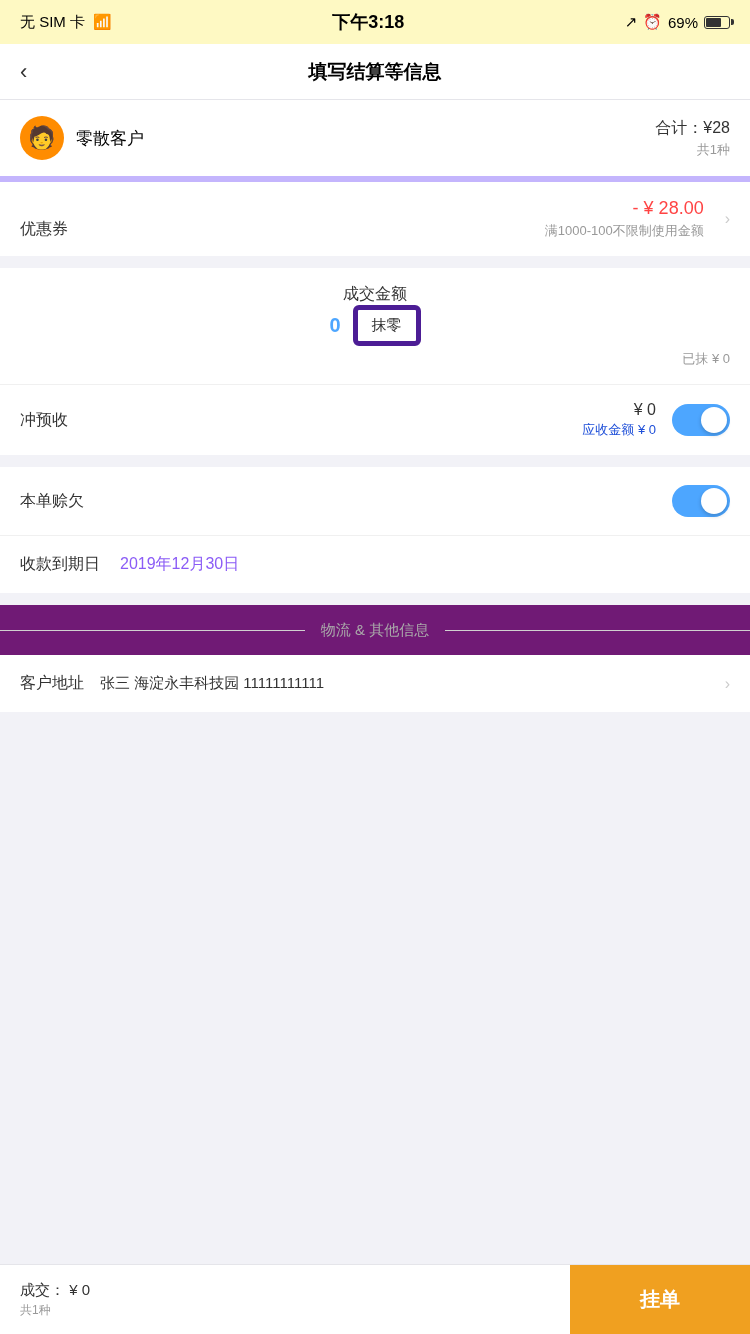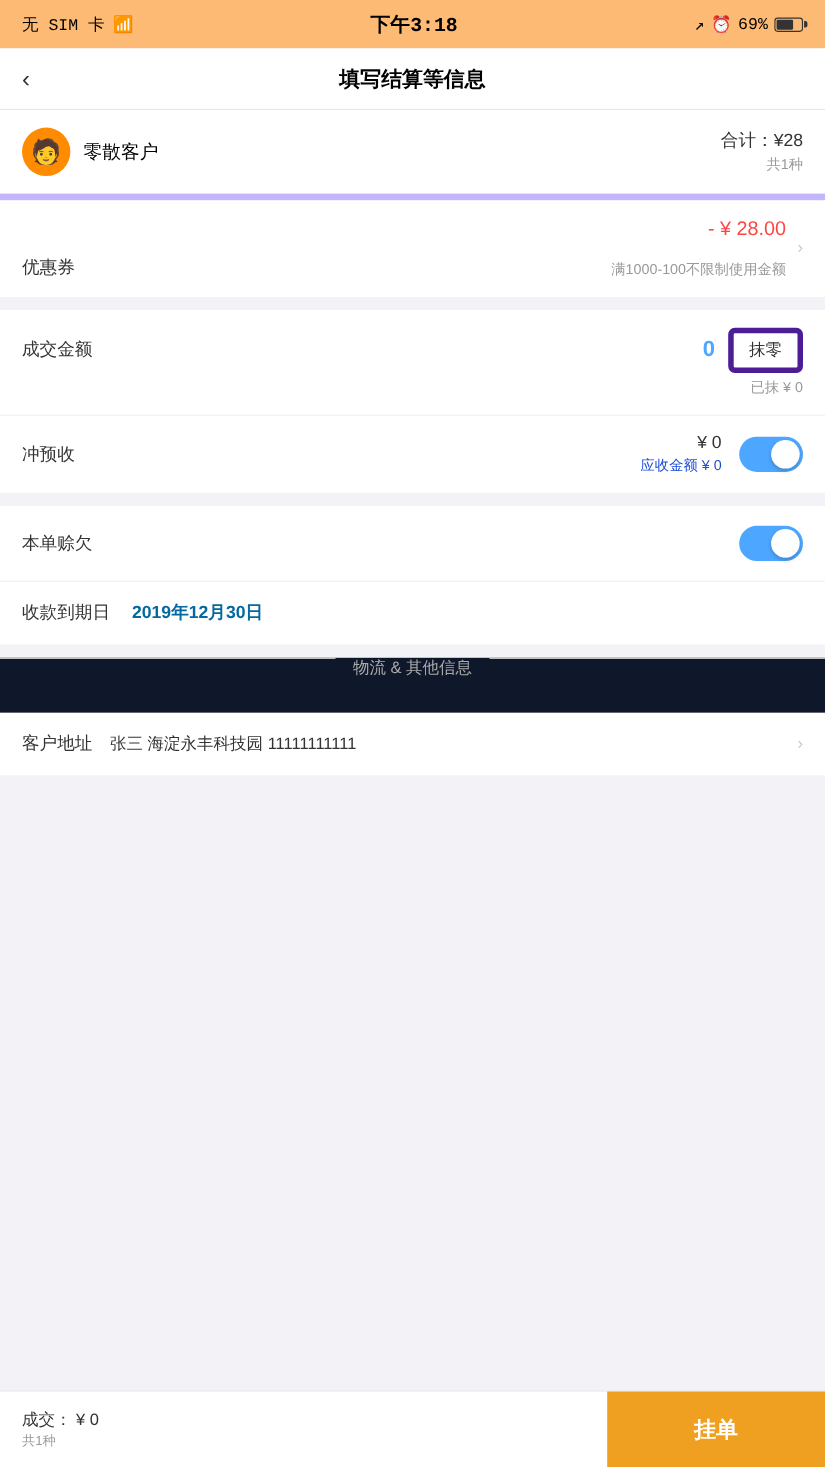--- a/index.html
+++ b/index.html
@@ -8,29 +8,28 @@
       font-family: -apple-system, "PingFang SC", "Helvetica Neue", sans-serif;
       background: #f2f2f7;
       width: 750px;
       min-height: 1334px;
       position: relative;
       overflow-x: hidden;
     }
 
     
     .status-bar {
-      background: #fdba74;
+      background: #fef9c3;
       height: 44px;
       display: flex;
       align-items: center;
       justify-content: space-between;
       padding: 0 20px;
       font-size: 16px;
       font-weight: 500;
-      font-family: Liberation Mono, monospace;
     }
     .status-left { display: flex; align-items: center; gap: 8px; font-size: 15px; }
     .status-center { font-size: 18px; font-weight: 600; }
     .status-right { display: flex; align-items: center; gap: 6px; font-size: 15px; }
     .battery-icon {
       display: inline-flex; align-items: center; gap: 1px;
     }
     .battery-body {
       width: 26px; height: 13px; border: 1.5px solid #333; border-radius: 3px; position: relative;
       display: flex; align-items: center; padding: 1px;
@@ -124,47 +123,48 @@
       border-top: 6px solid #c4b5fd;
     }
     .row-label {
       font-size: 16px;
       color: #333;
     }
     .coupon-right {
       text-align: right;
       display: flex;
       align-items: center;
-      gap: 10px;
+      gap: 21px;
     }
     .coupon-value {
       font-size: 18px;
       color: #ff4444;
       font-weight: 500;
     }
     .coupon-desc {
       font-size: 13px;
       color: #999;
-      margin-top: 17px;
+      margin-top: 3px;
     }
     .chevron-icon {
       color: #ccc;
       font-size: 16px;
     }
 
     
     .trans-section {
       background: #fff;
       padding: 16px 20px;
     }
     .trans-row {
       display: flex;
       align-items: center;
       justify-content: space-between;
       margin-bottom: 4px;
+      flex-direction: column;
     }
     .trans-amount-right {
       display: flex;
       align-items: center;
       gap: 12px;
     }
     .trans-amount-value {
       font-size: 20px;
       color: #4da6ff;
       font-weight: 600;
@@ -243,30 +243,29 @@
       align-items: center;
       gap: 20px;
       border-top: 1px solid #f0f0f0;
     }
     .due-date-label {
       font-size: 16px;
       color: #333;
     }
     .due-date-value {
       font-size: 16px;
-      color: #0369a1;
-      font-weight: bold;
+      color: #8b5cf6;
     }
 
     
     .labeled-divider {
-      background: #0f172a;
+      background: #701a75;
       height: 50px;
       display: flex;
-      align-items: flex-start;
+      align-items: center;
       justify-content: center;
       gap: 16px;
     }
     .divider-line {
       flex: 1;
       height: 1px;
       background: #d0d0d0;
     }
     .divider-text {
       font-size: 15px;
@@ -324,21 +323,21 @@
       font-size: 15px;
       color: #333;
     }
     .footer-count {
       font-size: 12px;
       color: #999;
       margin-top: 2px;
     }
     .footer-btn {
       height: 70px;
-      width: 198px;
+      width: 180px;
       display: flex;
       align-items: center;
       justify-content: center;
       font-size: 20px;
       font-weight: 600;
       color: #fff;
       cursor: pointer;
     }
     .btn-hang { background: #f0a020; }
     .btn-save { background: #4da6ff; }

